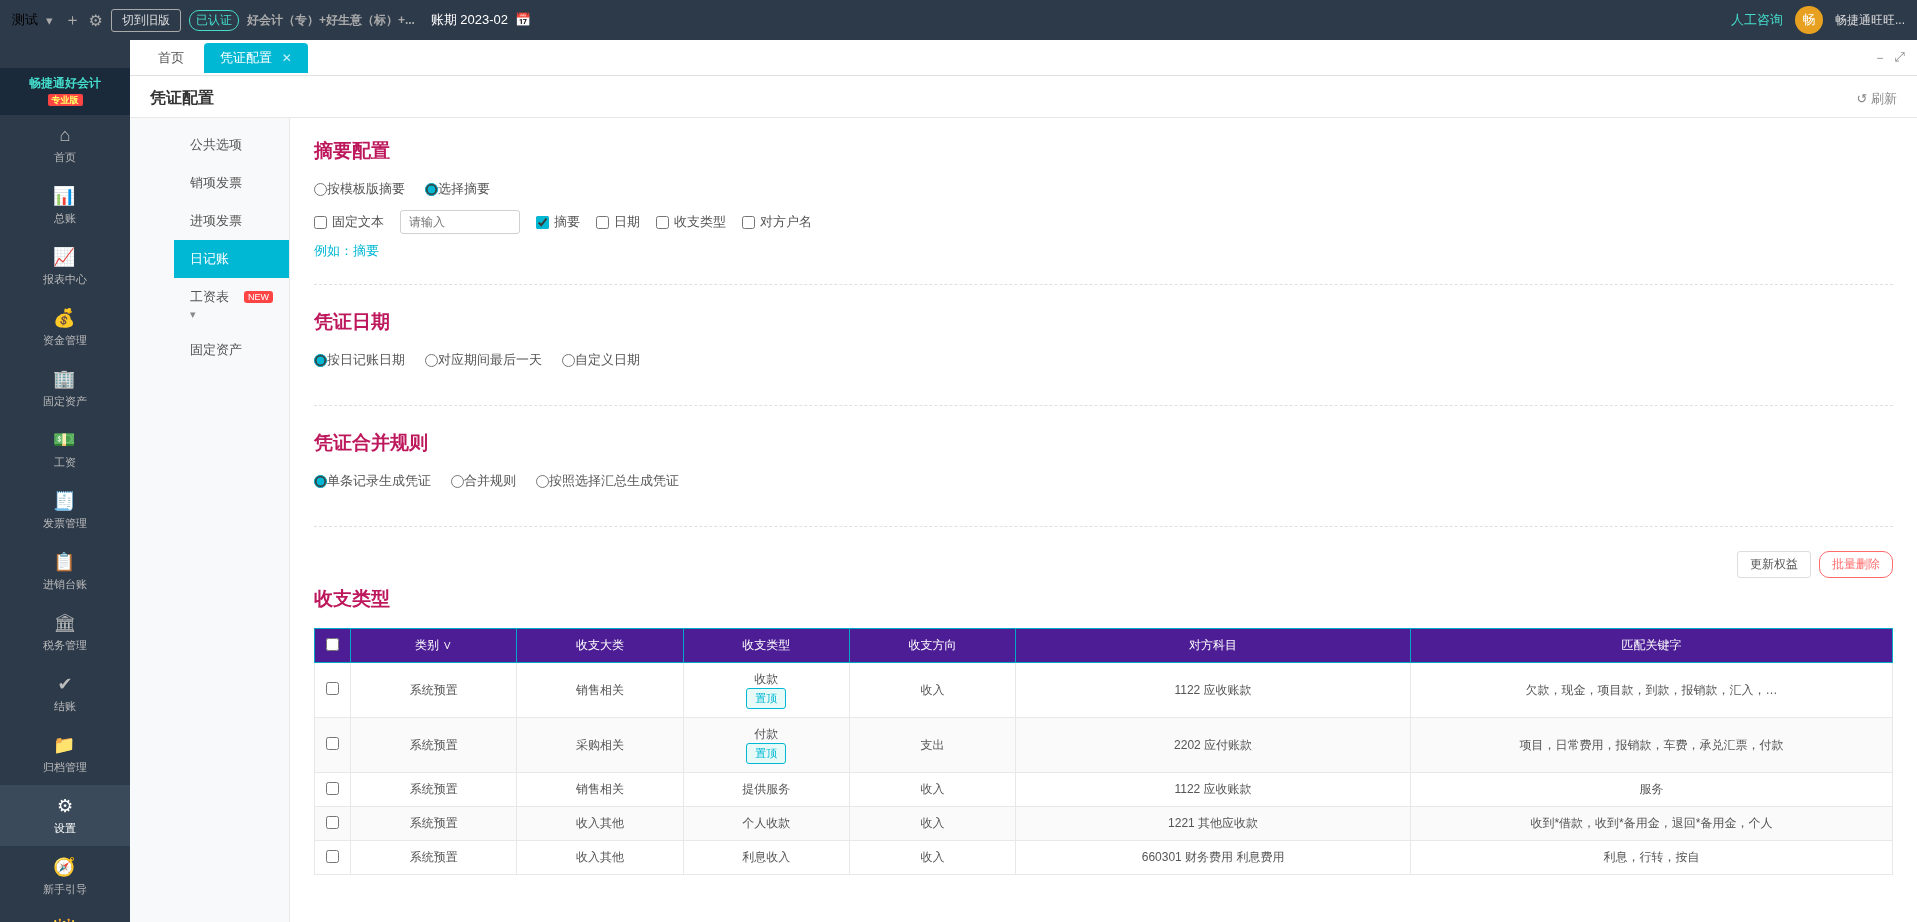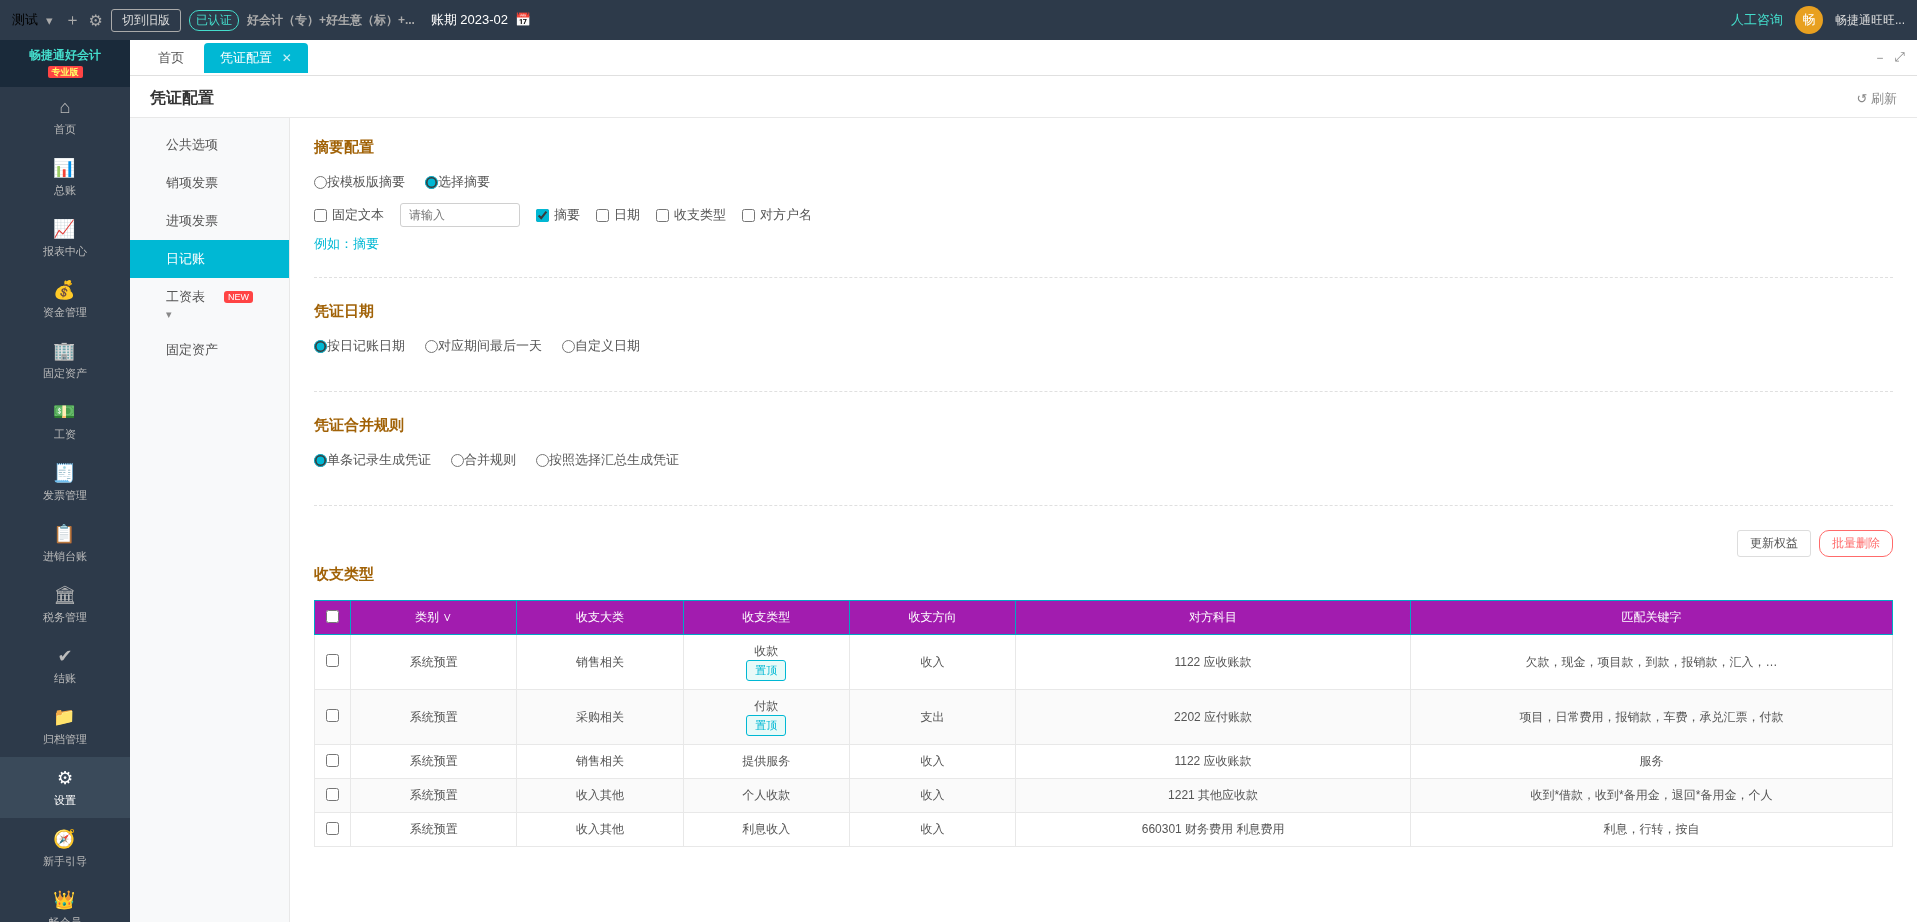--- a/index.html
+++ b/index.html
@@ -9,21 +9,21 @@
     .top-bar { height: 40px; background: #2d3a4a; display: flex; align-items: center; padding: 0 12px; gap: 8px; flex-shrink: 0; }
     .top-bar-btn { border: 1px solid #aaa; color: #ddd; background: transparent; padding: 2px 10px; border-radius: 3px; cursor: pointer; font-size: 12px; }
     .top-bar-right { margin-left: auto; display: flex; align-items: center; gap: 12px; color: #ddd; font-size: 13px; }
     .top-bar-avatar { width: 28px; height: 28px; border-radius: 50%; background: #e8a020; display: flex; align-items: center; justify-content: center; color: #fff; font-size: 11px; }
 
     
     .main-layout { display: flex; flex: 1; overflow: hidden; }
 
     
     .sidebar { width: 130px; background: #2d3a4a; display: flex; flex-direction: column; padding-top: 0; flex-shrink: 0; }
-    .sidebar-logo { height: 50px; background: #1a2a3a; display: flex; align-items: center; justify-content: center; padding: 8px; }
+    .sidebar-logo { height: 50px; background: #1a2a3a; display: flex; align-items: center; justify-content: center; padding: 8px; margin-top: 28px; }
     .sidebar-logo-text { color: #4dc; font-size: 12px; font-weight: bold; text-align: center; line-height: 1.3; }
     .sidebar-item { display: flex; flex-direction: column; align-items: center; justify-content: center; padding: 10px 0; cursor: pointer; color: #bbb; gap: 4px; }
     .sidebar-item.active { background: #3a4a5a; color: #fff; }
     .sidebar-item-icon { font-size: 18px; }
     .sidebar-item-label { font-size: 11px; }
 
     
     .content-area { flex: 1; display: flex; flex-direction: column; overflow: hidden; }
 
     
@@ -39,32 +39,32 @@
     
     .page-header { padding: 12px 20px 8px; display: flex; align-items: center; justify-content: space-between; background: #fff; border-bottom: 1px solid #e8e8e8; flex-shrink: 0; }
     .page-title { font-size: 16px; font-weight: bold; color: #333; }
     .refresh-btn { color: #888; cursor: pointer; font-size: 13px; }
 
     
     .inner-layout { display: flex; flex: 1; overflow: hidden; }
 
     
     .left-nav { width: 160px; background: #f8f9fa; border-right: 1px solid #e8e8e8; padding: 8px 0; flex-shrink: 0; }
-    .left-nav-item { padding: 10px 36px; cursor: pointer; color: #555; font-size: 13px; }
+    .left-nav-item { padding: 10px 16px; cursor: pointer; color: #555; font-size: 13px; margin-left: 44px; }
     .left-nav-item.active { background: #00b8d4; color: #fff; }
     .left-nav-item-row { display: flex; align-items: center; justify-content: space-between; }
     .new-badge { background: #ff4444; color: #fff; font-size: 9px; padding: 1px 4px; border-radius: 3px; margin-left: 4px; }
 
     
     .main-panel { flex: 1; overflow-y: auto; padding: 20px 24px; background: #fff; }
 
     
     .section { margin-bottom: 24px; padding-bottom: 24px; border-bottom: 1px dashed #e0e0e0; }
     .section:last-child { border-bottom: none; }
-    .section-title { font-size: 15px; font-weight: bold; color: #a16207; margin-bottom: 16px; }
+    .section-title { font-size: 19px; font-weight: bold; color: #be185d; margin-bottom: 16px; }
 
     
     .radio-group { display: flex; gap: 20px; margin-bottom: 12px; }
     .radio-label { display: flex; align-items: center; cursor: pointer; color: #555; }
     .radio-input { accent-color: #00b8d4; }
 
     
     .checkbox-group { display: flex; align-items: center; gap: 16px; margin-top: 12px; }
     .checkbox-label { display: flex; align-items: center; gap: 5px; cursor: pointer; color: #555; }
     .checkbox-input { accent-color: #00b8d4; }
@@ -72,21 +72,21 @@
     .example-text { color: #00b8d4; font-size: 12px; margin-top: 8px; }
     .example-link { color: #00b8d4; }
 
     
     .table-header-actions { display: flex; justify-content: flex-end; gap: 8px; margin-bottom: 8px; }
     .btn-outline { border: 1px solid #ddd; background: #fff; padding: 4px 12px; border-radius: 3px; cursor: pointer; font-size: 12px; color: #555; }
     .btn-danger-outline { border: 1px solid #ff6b6b; background: #fff; padding: 4px 12px; border-radius: 10px; cursor: pointer; font-size: 12px; color: #ff6b6b; }
 
     
     .data-table { width: 100%; border-collapse: collapse; }
-    .data-table th { background: #a21caf; color: #fff; padding: 8px 10px; text-align: center; font-size: 12px; font-weight: normal; border: 1px solid #00a8c4; }
+    .data-table th { background: #4c1d95; color: #fff; padding: 8px 10px; text-align: center; font-size: 12px; font-weight: normal; border: 1px solid #00a8c4; }
     .data-table td { padding: 8px 10px; text-align: center; font-size: 12px; color: #555; border: 1px solid #e8e8e8; }
     .data-table tr:nth-child(even) td { background: #fafafa; }
     .th-checkbox { width: 36px; }
     .td-left { text-align: left; }
     .tag-btn { background: #e8faf8; border: 1px solid #00b8d4; color: #00b8d4; padding: 2px 8px; border-radius: 3px; font-size: 11px; cursor: pointer; }
     .ellipsis { max-width: 200px; overflow: hidden; text-overflow: ellipsis; white-space: nowrap; text-align: left; }
   </style>
 </head>
 <body>
 

